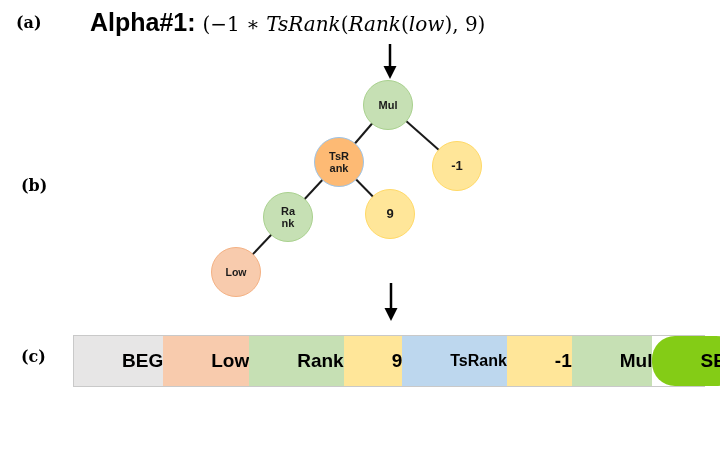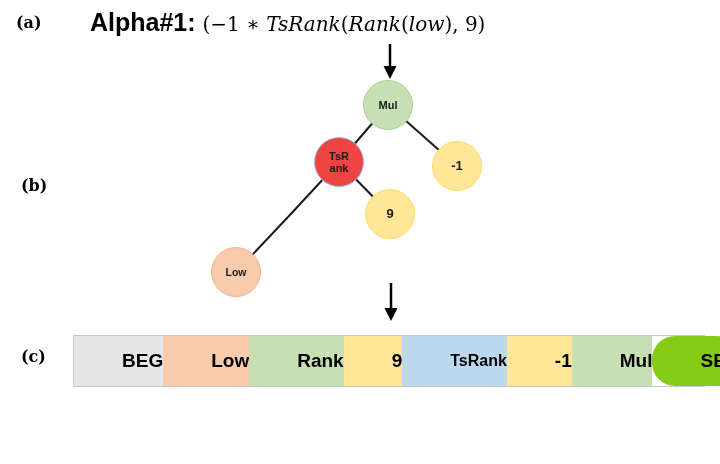--- a/index.html
+++ b/index.html
@@ -118,23 +118,25 @@
       <line x1="288" y1="217" x2="236" y2="272"></line>
     </g>
 
     <g>
       <line x1="391" y1="283" x2="391" y2="311" stroke="#000" stroke-width="2.5"></line>
       <polygon points="391,321 384.5,308 397.5,308" fill="#000"></polygon>
     </g>
   </svg>
 
   <div class="node node-mul" style="background: rgb(198, 224, 180); border: 1px solid rgb(169, 209, 142);">Mul</div>
-  <div class="node node-tsrank" style="background: #ef4444; border: 1px solid rgb(157, 195, 230);">TsR
+  <div class="node node-tsrank" style="background: #fdba74; border: 1px solid rgb(157, 195, 230);">TsR
 ank</div>
   <div class="node node-neg1" style="background: rgb(255, 230, 153); border: 1px solid rgb(255, 217, 102);">-1</div>
+  <div class="node node-rank" style="background: rgb(198, 224, 180); border: 1px solid rgb(169, 209, 142);">Ra
+nk</div>
   <div class="node node-nine" style="background: rgb(255, 230, 153); border: 1px solid rgb(255, 217, 102);">9</div>
   <div class="node node-low" style="background: rgb(248, 203, 173); border: 1px solid rgb(244, 177, 131);">Low</div>
 
   <div class="token-row">
     <div class="token-cell" style="background: rgb(231, 230, 230);">BEG</div>
     <div class="token-cell" style="background: rgb(248, 203, 173);">Low</div>
     <div class="token-cell" style="background: rgb(198, 224, 180);">Rank</div>
     <div class="token-cell" style="background: rgb(255, 230, 153);">9</div>
     <div class="token-cell" style="background: rgb(189, 215, 238);">TsRank</div>
     <div class="token-cell" style="background: rgb(255, 230, 153);">-1</div>

